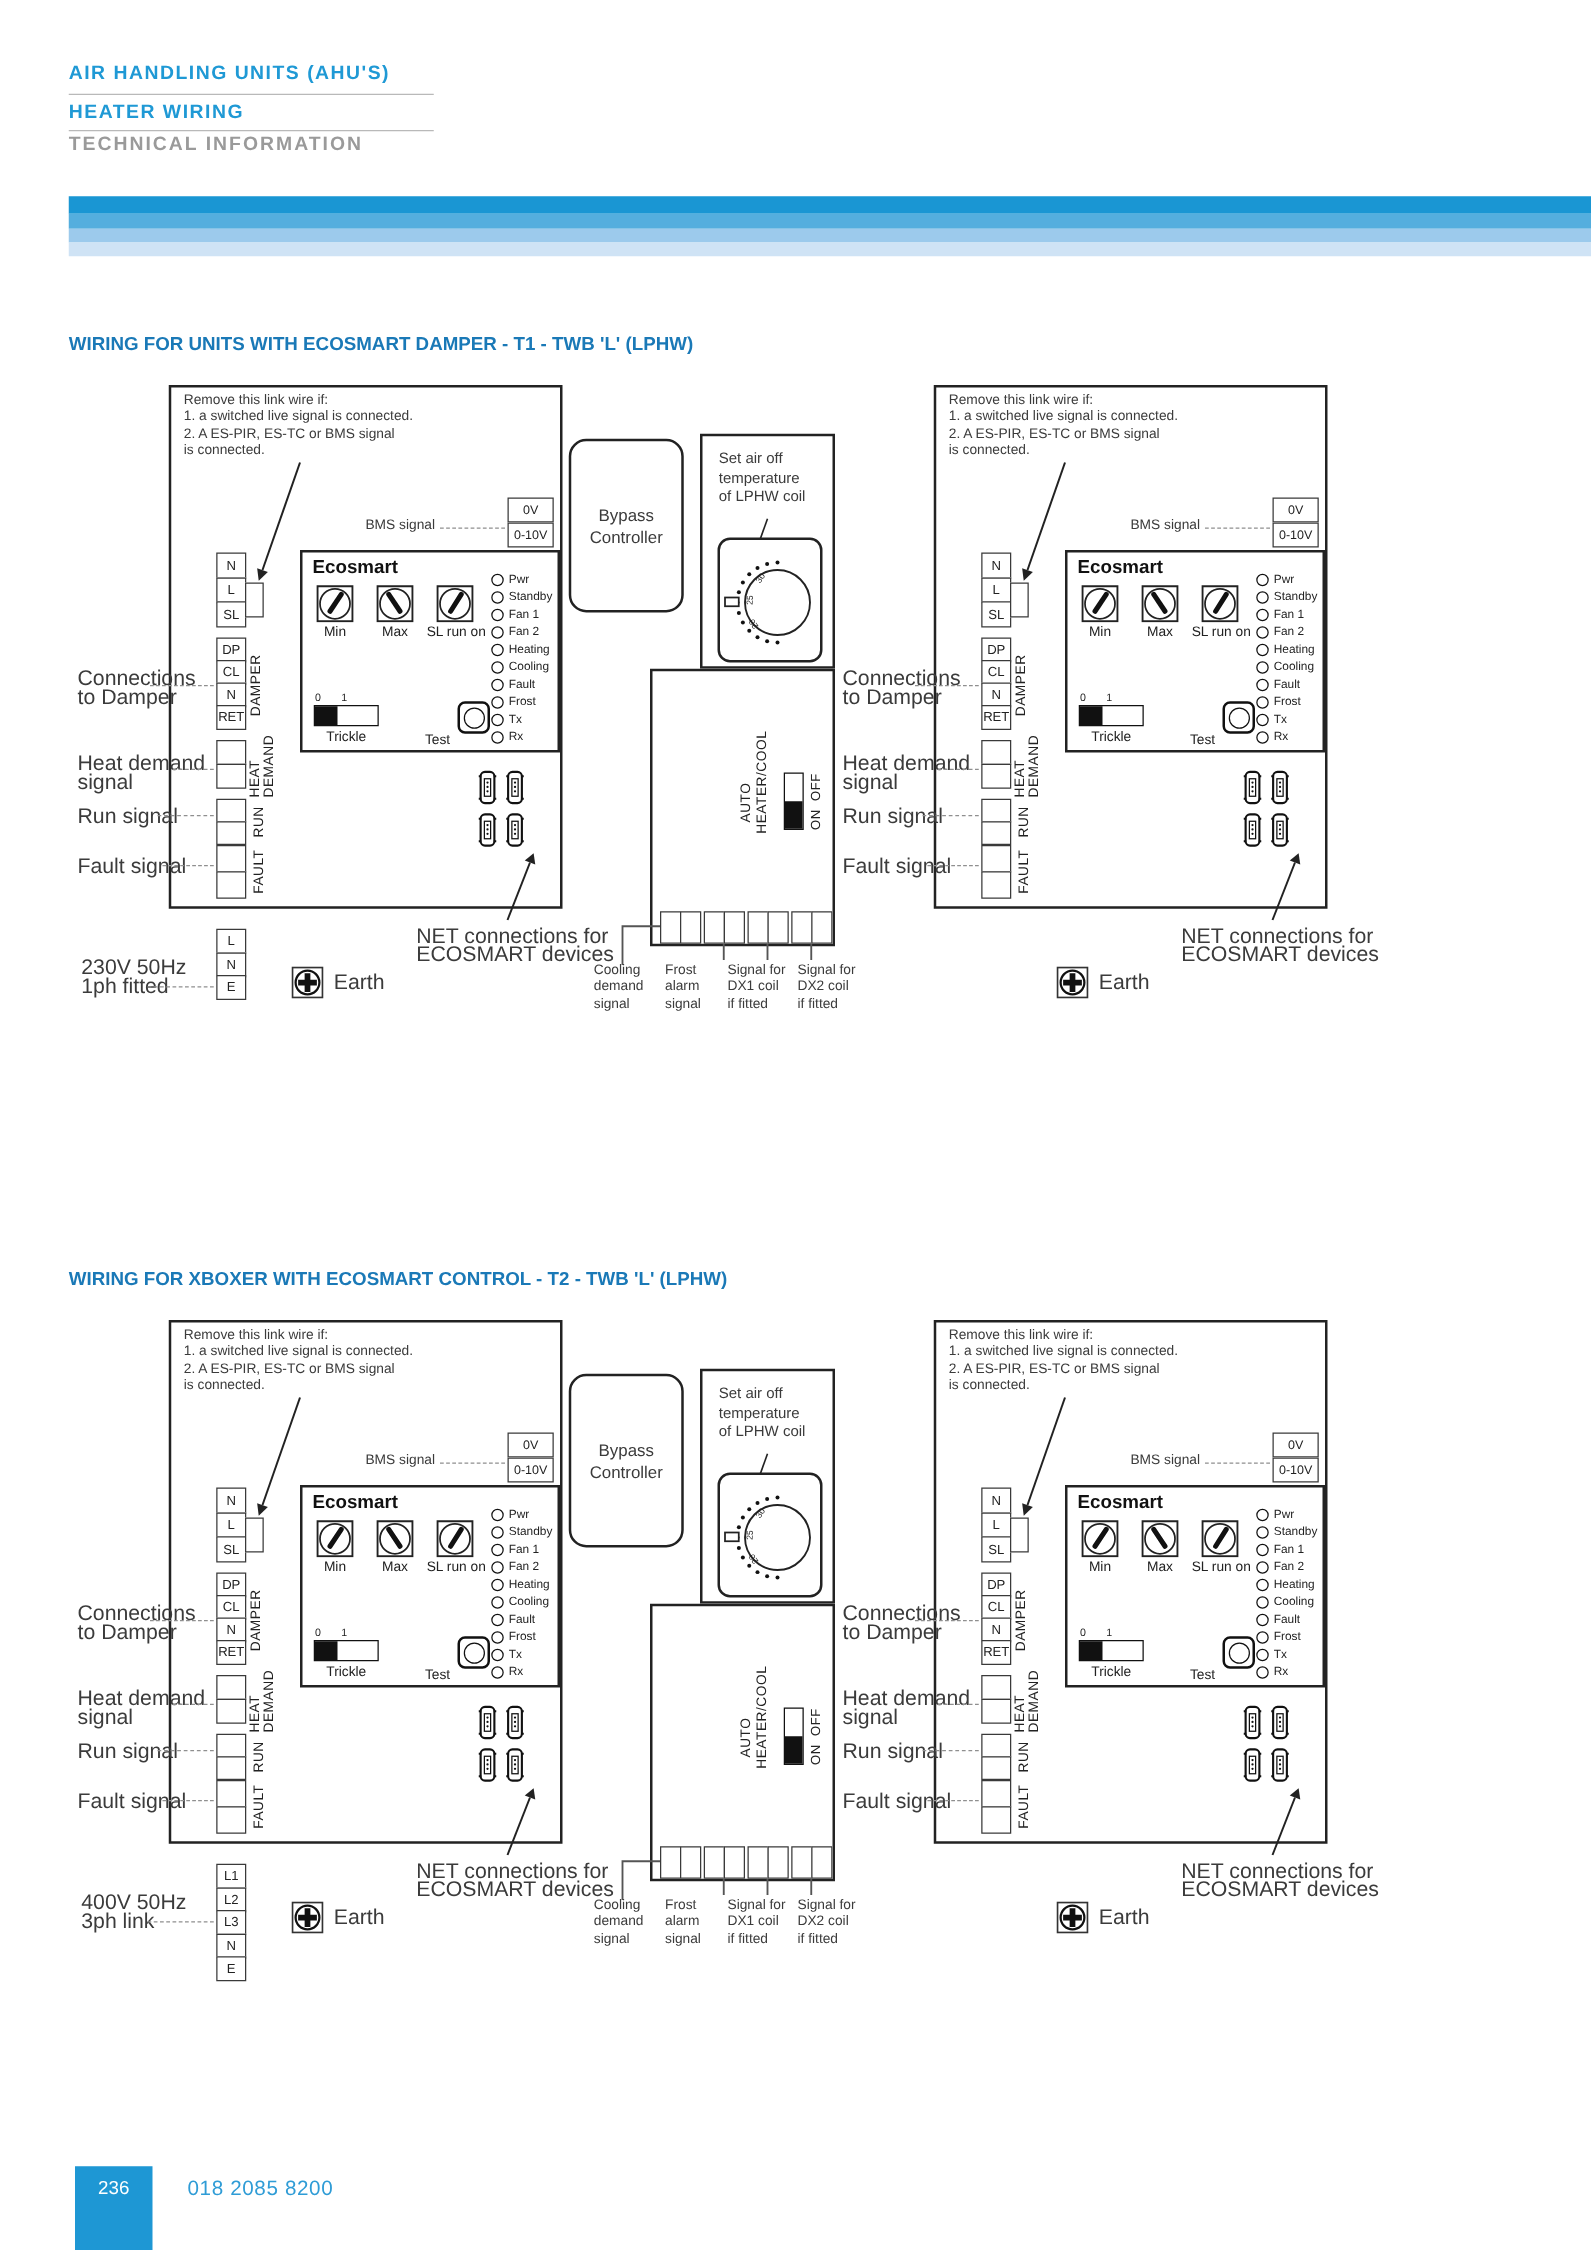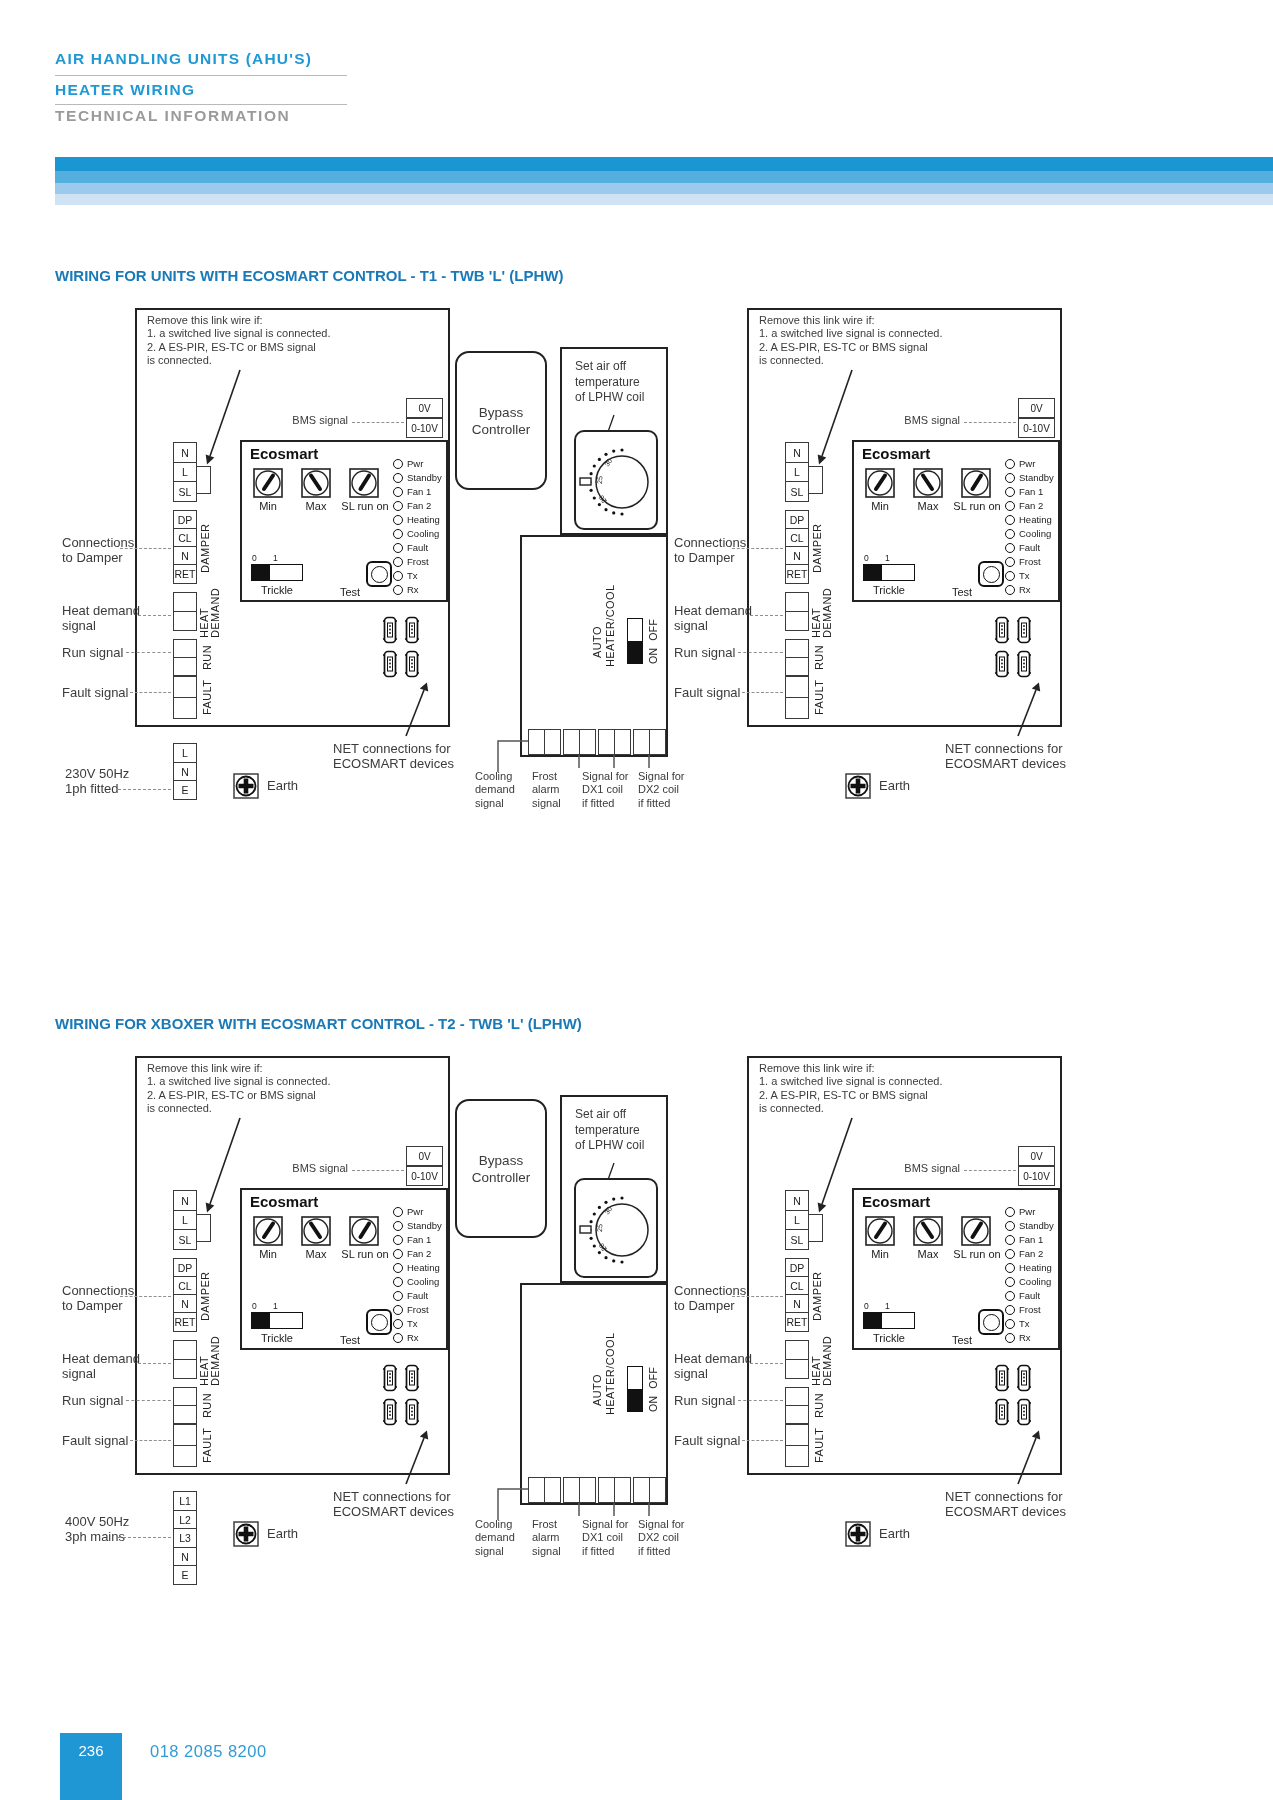--- a/index.html
+++ b/index.html
@@ -12,21 +12,21 @@
   .hrule{position:absolute;left:55px;width:292px;border-top:1.5px solid #b9b9b9;height:0;}
   .stripe{position:absolute;left:55px;right:0;}
   
   .dtitle{position:absolute;left:55px;top:-33px;font-weight:bold;font-size:15px;color:#1a79b7;white-space:pre;}
   
   .diagram{position:absolute;left:0;top:0;width:1273px;height:620px;}
   .panel-slot{position:absolute;left:0;top:0;width:1273px;height:620px;pointer-events:none;}
   .panel-slot.right{left:612px;}
   .obox{position:absolute;border:2px solid #222;background:#fff;box-sizing:border-box;}
   .rbox{border-radius:14px;border-width:2.5px;}
-  .lbl{position:absolute;font-size:13px;line-height:15px;color:#3b3b3b;white-space:pre-line;}
+  .lbl{position:absolute;font-size:17px;line-height:15px;color:#3b3b3b;white-space:pre-line;}
   .small{font-size:11px;line-height:13.4px;}
   .dash{position:absolute;height:0;border-top:1.7px dashed #8f8f8f;}
   .tcol{position:absolute;display:flex;flex-direction:column;}
   .tbox{box-sizing:border-box;width:24px;border:1.5px solid #3a3a3a;background:#fff;display:flex;
         align-items:center;justify-content:center;font-size:10.5px;color:#222;}
   .tbox + .tbox{margin-top:-1.5px;}
   .h21{height:21px}.h195{height:19.5px}.h20{height:20px}.h19{height:19px}.h22{height:22px}
   .vlabel{position:absolute;writing-mode:vertical-rl;transform:rotate(180deg);font-size:11px;
           color:#222;white-space:pre;display:flex;align-items:center;justify-content:center;letter-spacing:.4px;}
   .ecotitle{position:absolute;font-weight:bold;font-size:15px;color:#111;}
@@ -67,21 +67,21 @@
   <div class="hrule" style="top:104px;"></div>
   <div class="hline gray" style="top:107px;">TECHNICAL INFORMATION</div>
 
   <div class="stripe" style="top:157px;height:14px;background:#1a96d3;"></div>
   <div class="stripe" style="top:171px;height:12px;background:#54aede;"></div>
   <div class="stripe" style="top:183px;height:11px;background:#9ccaec;"></div>
   <div class="stripe" style="top:194px;height:11px;background:#cfe3f5;"></div>
 
   <div id="diagrams">
       <section class="diagram" style="top: 300px;">
-  <div class="dtitle">WIRING FOR UNITS WITH ECOSMART CONTROL - T1 - TWB 'L' (LPHW)</div>
+  <div class="dtitle">WIRING FOR UNITS WITH ECOSMART DAMPER - T1 - TWB 'L' (LPHW)</div>
 
   <div class="panel-slot left">
   <div class="obox" style="left:135px;top:8px;width:315px;height:419px;"></div>
   <div class="lbl small abs" style="left:147px;top:14px;">Remove this link wire if:
 1. a switched live signal is connected.
 2. A ES-PIR, ES-TC or BMS signal
 is connected.</div>
 
   <div class="lbl small abs" style="left:268px;top:114px;width:80px;text-align:right;">BMS signal</div>
   <div class="dash" style="left:352px;top:122px;width:52px;"></div>
@@ -996,21 +996,21 @@
 alarm
 signal</div>
   <div class="lbl small abs" style="left:582px;top:470px;">Signal for
 DX1 coil
 if fitted</div>
   <div class="lbl small abs" style="left:638px;top:470px;">Signal for
 DX2 coil
 if fitted</div>
 
   <div class="lbl abs" style="left:65px;top:466px;">400V 50Hz</div>
-  <div class="lbl abs" style="left:65px;top:481px;">3ph mains</div>
+  <div class="lbl abs" style="left:65px;top:481px;">3ph link</div>
   <div class="dash" style="left:118px;top:489px;width:53px;"></div>
   <div class="tcol mains-tcol" style="left:173px;top:443px;">
           <div class="tbox h20">L1</div>
           <div class="tbox h20">L2</div>
           <div class="tbox h20">L3</div>
           <div class="tbox h20">N</div>
           <div class="tbox h20">E</div>
         </div>
 </section>
     </div>

